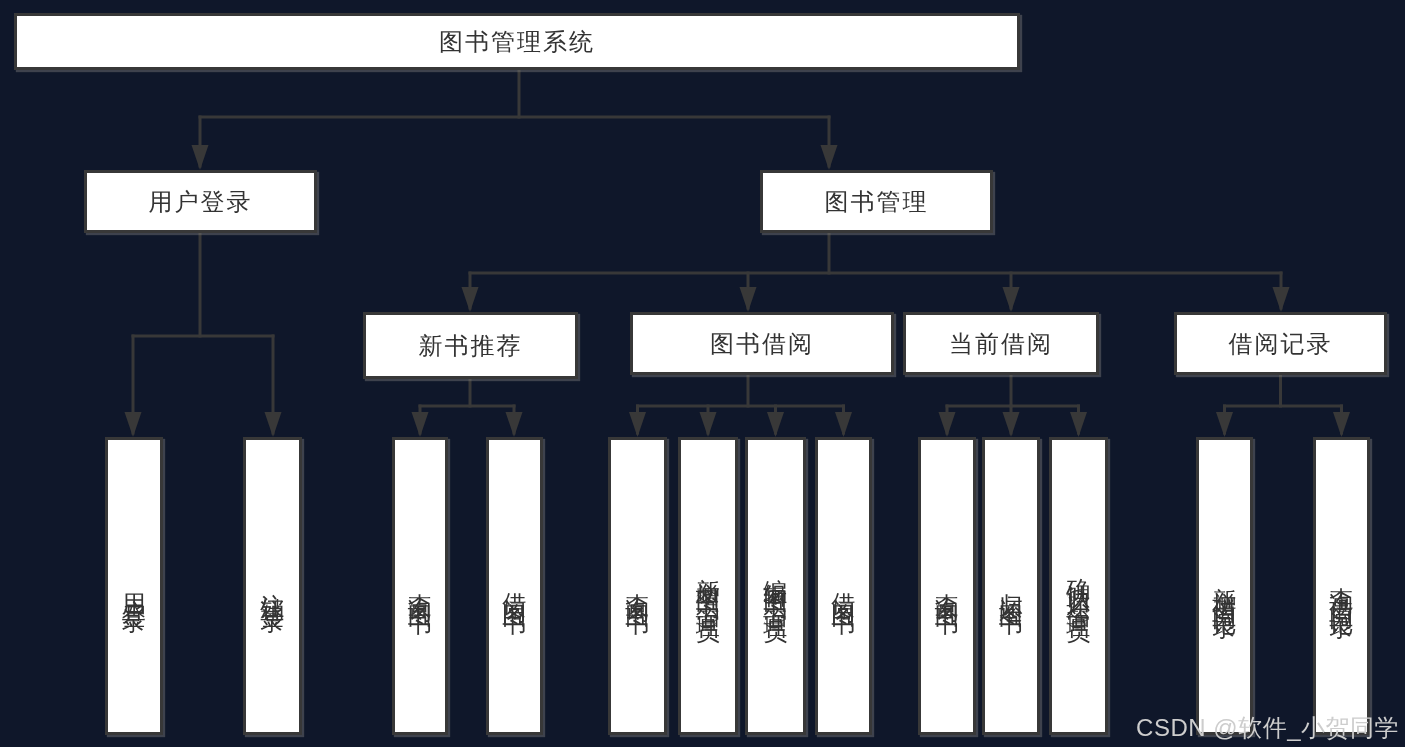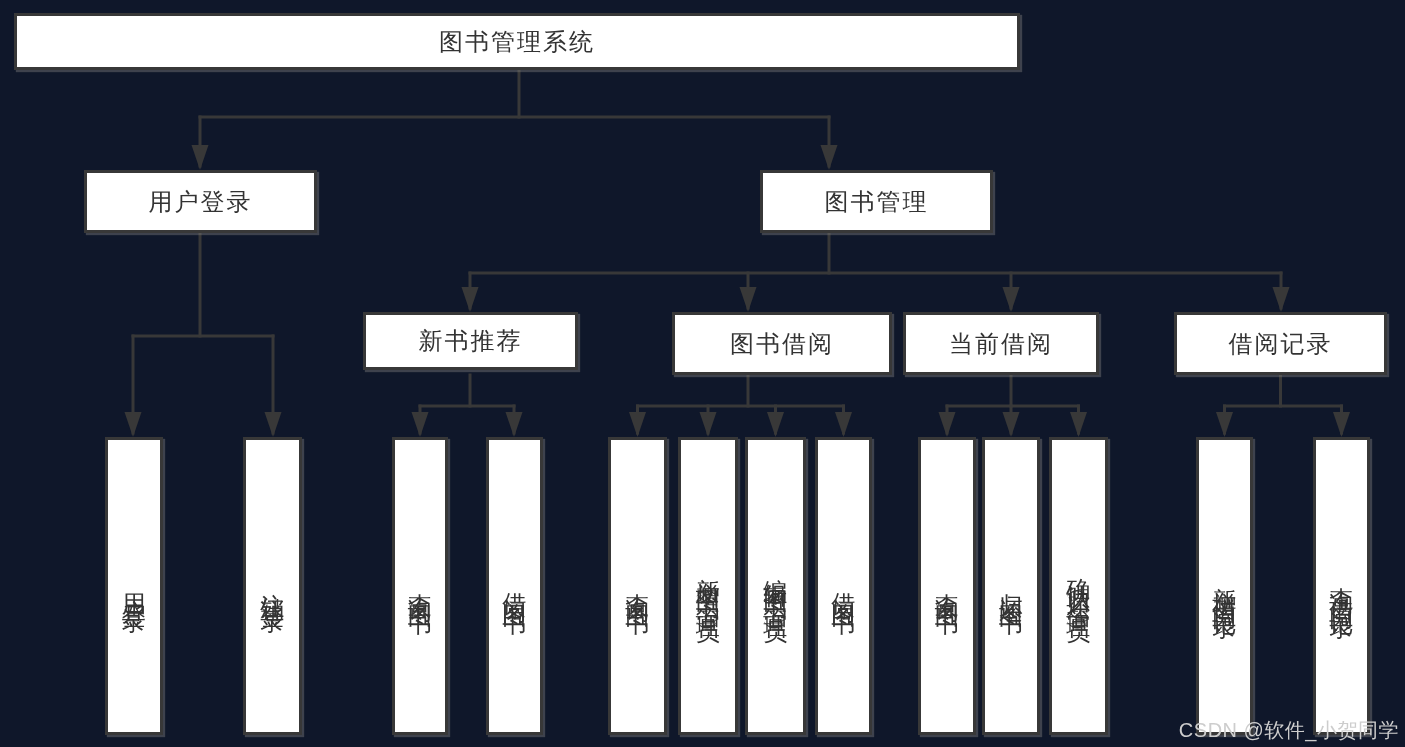--- a/index.html
+++ b/index.html
@@ -15,42 +15,42 @@
   }
   .hnode{font-size:24px;letter-spacing:2px;white-space:nowrap;}
   .leaf span{
     writing-mode:vertical-rl;text-orientation:mixed;
     font-size:24px;letter-spacing:6px;line-height:1.15;
   }
   
   #n-root        {left:14px;  top:13px;  width:1006px;height:57px;}
   #n-user-login  {left:84px;  top:170px; width:233px; height:63px;}
   #n-book-mgmt   {left:712px; top:170px; width:233px; height:63px;margin-left:48px;}
-  #n-new-rec     {left:363px; top:312px; width:215px; height:58px;}
-  #n-book-borrow {left:672px; top:312px; width:220px; height:63px;}
+  #n-new-rec     {left:363px; top:312px; width:215px; height:67px;}
+  #n-book-borrow {left:630px; top:312px; width:264px; height:63px;}
   #n-cur-borrow  {left:903px; top:312px; width:196px; height:63px;}
   #n-borrow-rec  {left:1174px;top:312px; width:213px; height:63px;}
   
   .leaf{top:437px;height:298px;}
   #l-user-login {left:105px; width:58px;}
   #l-logout     {left:243px; width:59px;}
   #l-rec-query  {left:392px; width:56px;}
   #l-rec-borrow {left:486px; width:57px;}
   #l-bb-query   {left:608px; width:59px;}
   #l-bb-add     {left:678px; width:60px;}
   #l-bb-edit    {left:745px; width:61px;}
   #l-bb-borrow  {left:815px; width:57px;}
   #l-cb-query   {left:918px; width:58px;}
   #l-cb-return  {left:982px; width:58px;}
   #l-cb-confirm {left:1049px;width:59px;}
   #l-br-add     {left:1196px;width:57px;}
   #l-br-query   {left:1313px;width:57px;}
   #watermark{
     position:absolute;right:6px;bottom:3px;z-index:5;
-    color:#cdcdcd;font-size:20px;letter-spacing:0.5px;white-space:nowrap;
+    color:#cdcdcd;font-size:24px;letter-spacing:0.5px;white-space:nowrap;
   }
 </style>
 </head>
 <body>
 
 <div id="canvas">
 
   <svg id="wires" width="1405" height="747" viewBox="0 0 1405 747">
     <g stroke="#383838" stroke-width="3" fill="none" stroke-linecap="square">
       <path d="M519 68 L519 117"></path>

